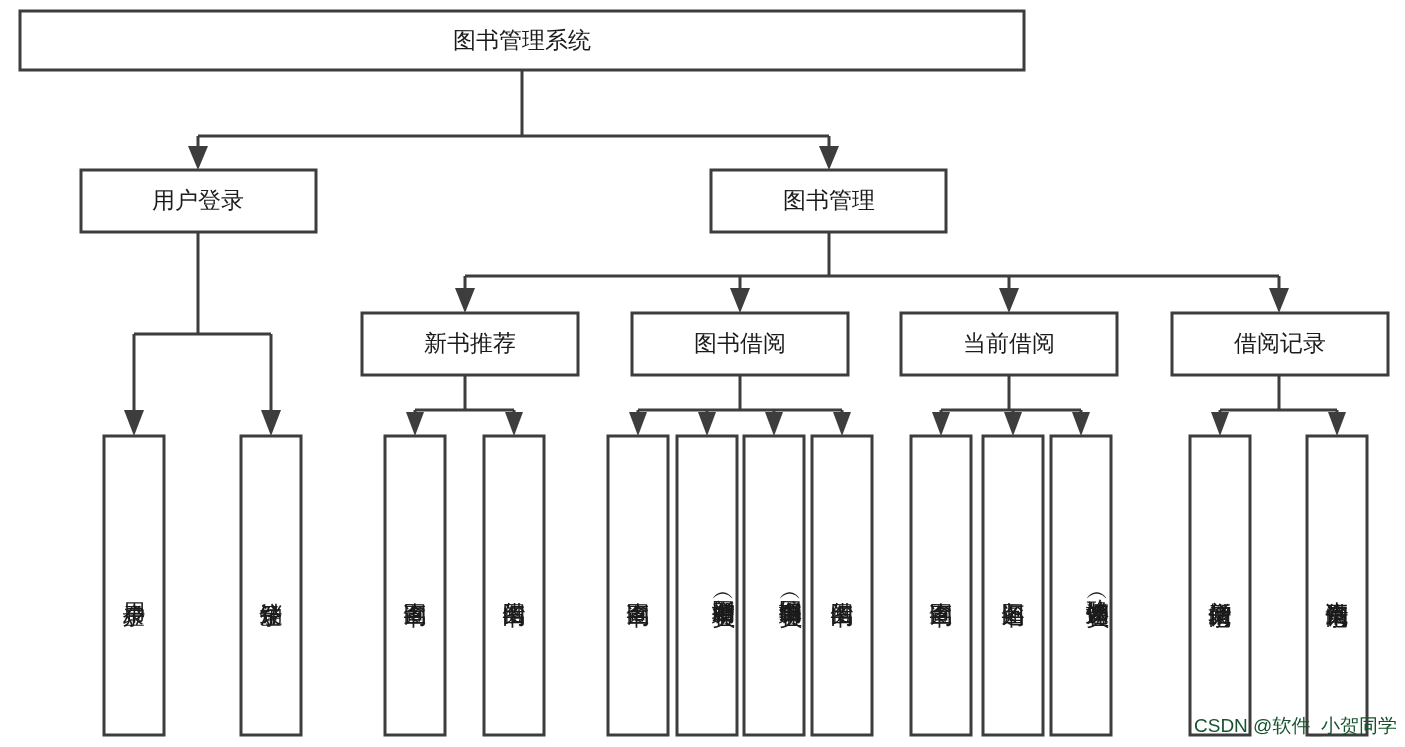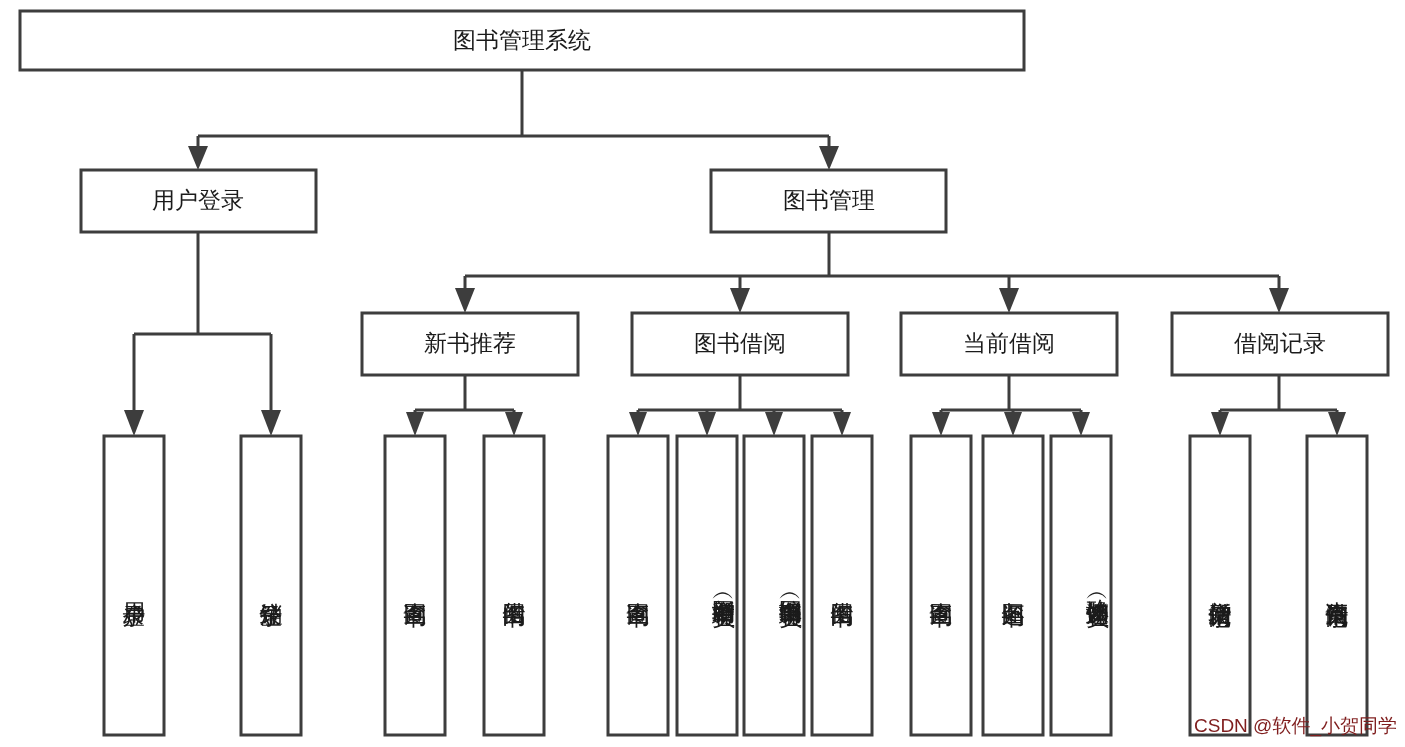--- a/index.html
+++ b/index.html
@@ -58,21 +58,21 @@
     color: #1b1b1b;
     letter-spacing: 1px;
     white-space: nowrap;
     text-align: center;
     pointer-events: none;
   }
   .watermark {
     position: absolute;
     font-family: "Liberation Sans", "DejaVu Sans", sans-serif;
     font-size: 19px;
-    color: #7f1d1d;
+    color: #14532d;
     white-space: nowrap;
     user-select: none;
   }
 </style>
 </head>
 <body>
 
 <div id="diagram-root">
 
   <svg class="diagram-canvas" viewBox="0 0 1405 747">

